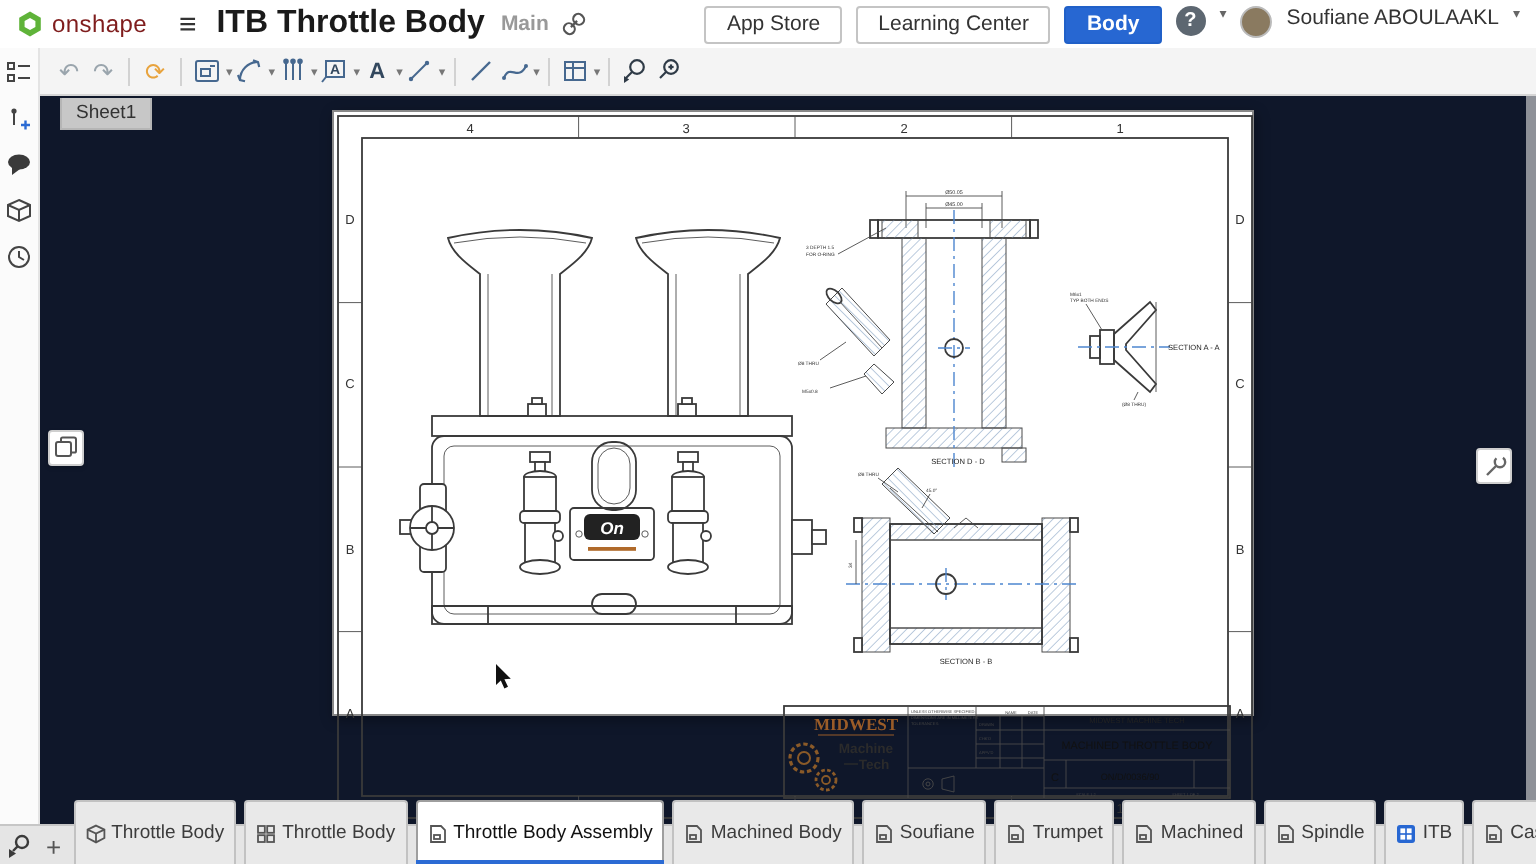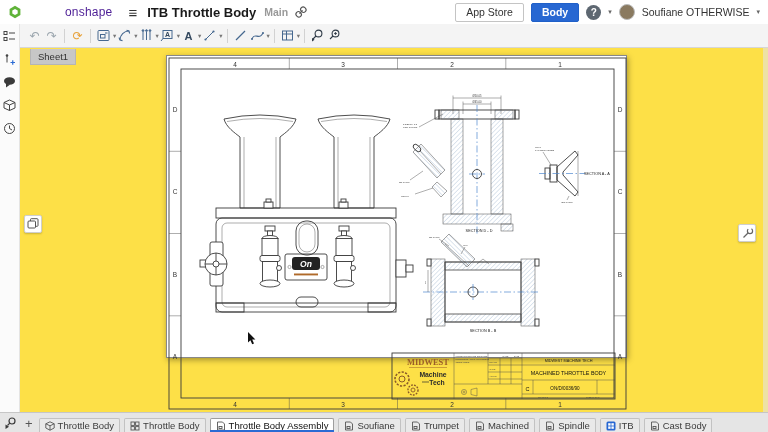--- a/index.html
+++ b/index.html
@@ -4,25 +4,25 @@
 <style>
   * { margin:0; padding:0; box-sizing:border-box; }
   html,body { background:#9a9a9a; }
   .app { position:relative; width:768px; height:432px; overflow:hidden;
          font-family:"Liberation Sans", sans-serif; background:#d3d4d5; }
 
   
   .header { position:absolute; top:0; left:0; right:0; height:24px; background:#fff;
             display:flex; align-items:center; padding:0 8px; gap:6px; z-index:30; }
   .brand { display:flex; align-items:center; gap:4px; }
-  .brand-text { font-size:12px; color:#4c1d95; letter-spacing:.2px;margin-left:39px; }
+  .brand-text { font-size:12px; color:#7f1d1d; letter-spacing:.2px; }
   .hamburger { font-size:15px; color:#333; margin-left:10px; line-height:1; cursor:pointer; }
-  .doc-title { font-size:13px; font-weight:bold; color:#1a1a1a; margin-left:4px; white-space:nowrap; }
+  .doc-title { font-size:16px; font-weight:bold; color:#1a1a1a; margin-left:4px; white-space:nowrap; }
   .workspace { font-size:10.5px; color:#999; margin-left:2px;font-weight:bold; }
-  .hdr-right { margin-left:auto; display:flex; align-items:center; gap:7px; }
+  .hdr-right { margin-left:auto; display:flex; gap:7px; }
   .hbtn { height:19px; padding:0 10px; display:flex; align-items:center; background:#fff;
           border:1px solid #c4c4c4; border-radius:2px; font-size:10.5px; color:#333; cursor:pointer; white-space:nowrap; }
   .hbtn.share { background:#2767d2; border-color:#2060c8; color:#fff; font-weight:bold; }
   .help-circle { width:15px; height:15px; border-radius:50%; background:#5d6771; color:#fff;
                  font-size:10px; font-weight:bold; display:flex; align-items:center; justify-content:center; cursor:pointer; }
   .caret { font-size:7px; color:#666; }
   .avatar { width:16px; height:16px; border-radius:50%;
             background:radial-gradient(circle at 50% 35%, #d8c7a8 35%, #8a7a60 70%, #4f4augm 100%);
             background-color:#8a7a60; border:1px solid #bbb; }
   .user-name { font-size:10.5px; color:#333; white-space:nowrap; }
@@ -39,21 +39,21 @@
   .tb { height:18px; min-width:17px; padding:0 1px; display:flex; align-items:center; justify-content:center;
         cursor:pointer; border-radius:2px; }
   .tb .glyph { font-size:12px; line-height:1; }
   .dis { color:#9aa5ad; }
   .upd { color:#e8a33d; }
   .tsep { width:1px; height:14px; background:#d2d2d2; margin:0 4px; }
   .tcaret { font-size:6.5px; color:#777; margin-left:1px; cursor:pointer; }
   .texticon { font-size:11px; font-weight:bold; color:#33485e; }
 
   
-  .canvas { position:absolute; left:20px; right:0; top:48px; bottom:20px; background:#fde047; }
+  .canvas { position:absolute; left:20px; right:0; top:48px; bottom:20px; background:#0f172a; }
   .sheet-chip { position:absolute; left:10px; top:1px; background:#c7c7c7; color:#333;
                 font-size:9.5px; padding:2px 7px; border:1px solid #b5b5b5; border-top:none; cursor:pointer; z-index:5; }
   .sheet { position:absolute; left:146px; top:7px; width:461px; height:303px; background:#fff;
            border:1px solid #888; box-shadow:1px 2px 6px rgba(0,0,0,.35); }
   .float-btn { position:absolute; width:18px; height:18px; background:#fff; border:1px solid #cfcfcf;
                border-radius:2px; display:flex; align-items:center; justify-content:center;
                box-shadow:0 1px 2px rgba(0,0,0,.2); cursor:pointer; z-index:6; }
   .sheets-toggle { left:4px; top:167px; }
   .props-toggle { right:12px; top:176px; }
   .vscroll { position:absolute; right:0; top:0; bottom:0; width:5px; background:#e3e3e3; opacity:.6; }
@@ -68,21 +68,21 @@
   .t26 { font-size:2.7px; fill:#333; }
   .t24 { font-size:2.4px; fill:#333; }
   .t19 { font-size:2px; fill:#444; }
   text { font-family:"Liberation Sans", sans-serif; }
 
   
   .tabbar { position:absolute; left:0; right:0; bottom:0; height:20px; background:#e5e5e5;
             border-top:1px solid #c6c6c6; display:flex; align-items:flex-end; padding:0 3px; gap:4px; z-index:30; }
   .tabbar-icon { width:16px; height:16px; margin-bottom:1px; display:flex; align-items:center; justify-content:center; cursor:pointer; }
   .plus { font-size:13px; color:#555; margin:0 2px 1px 2px; cursor:pointer; }
-  .tab { height:14px; display:flex; align-items:center; gap:3px; padding:0 5px; margin-bottom:0;
+  .tab { height:32px; display:flex; align-items:center; gap:3px; padding:0 5px; margin-bottom:0;
          border:1px solid #c2c2c2; border-bottom:none; background:#e9e9e9; border-radius:2px 2px 0 0;
          font-size:9.5px; color:#3c3c3c; white-space:nowrap; cursor:pointer; position:relative; }
   .tab.active { background:#fff; border-color:#9e9e9e; color:#111; }
   .tab.active::after { content:""; position:absolute; left:-1px; right:-1px; bottom:0; height:2px; background:#2b6bd4; }
 </style>
 </head>
 <body>
 
 <div class="app">
 
@@ -99,25 +99,26 @@
     <span class="workspace">Main</span>
     <svg width="14" height="14" viewBox="0 0 14 14">
       <g transform="rotate(45 7 7)" stroke="#555" fill="none" stroke-width="1.1">
         <rect x="4.2" y="1.2" width="5.6" height="5" rx="2.5"></rect>
         <rect x="4.2" y="7.8" width="5.6" height="5" rx="2.5"></rect>
         <line x1="7" y1="4.8" x2="7" y2="9.2"></line>
       </g>
     </svg>
     <div class="hdr-right">
       <div class="hbtn">App Store</div>
+      <div class="hbtn">Learning Center</div>
       <div class="hbtn share">Body</div>
       <div class="help-circle">?</div>
       <span class="caret">▾</span>
       <div class="avatar"></div>
-      <span class="user-name">Soufiane OTHERWISE</span>
+      <span class="user-name">Soufiane ABOULAAKL</span>
       <span class="caret">▾</span>
     </div>
   </div>
 
   <div class="rail">
     <div class="rail-btn">
       <svg width="13" height="13" viewBox="0 0 13 13" stroke="#444" fill="none" stroke-width="1">
         <rect x="1" y="1.5" width="3" height="3"></rect>
           <line x1="6" y1="3" x2="12" y2="3"></line>
         <rect x="1" y="7.5" width="3" height="3"></rect>
@@ -561,20 +562,27 @@
         <path d="M1.5,1 h5 l2,2 v6 h-7 z"></path>
           <rect x="3" y="5.5" width="3" height="2"></rect>
       </svg>
       <span>Throttle Body Assembly</span>
     </div>
     <div class="tab">
       <svg width="10" height="10" viewBox="0 0 10 10" stroke="#555" fill="none" stroke-width="0.9">
         <path d="M1.5,1 h5 l2,2 v6 h-7 z"></path>
           <rect x="3" y="5.5" width="3" height="2"></rect>
       </svg>
+      <span>Machined Body</span>
+    </div>
+    <div class="tab">
+      <svg width="10" height="10" viewBox="0 0 10 10" stroke="#555" fill="none" stroke-width="0.9">
+        <path d="M1.5,1 h5 l2,2 v6 h-7 z"></path>
+          <rect x="3" y="5.5" width="3" height="2"></rect>
+      </svg>
       <span>Soufiane</span>
     </div>
     <div class="tab">
       <svg width="10" height="10" viewBox="0 0 10 10" stroke="#555" fill="none" stroke-width="0.9">
         <path d="M1.5,1 h5 l2,2 v6 h-7 z"></path>
           <rect x="3" y="5.5" width="3" height="2"></rect>
       </svg>
       <span>Trumpet</span>
     </div>
     <div class="tab">

